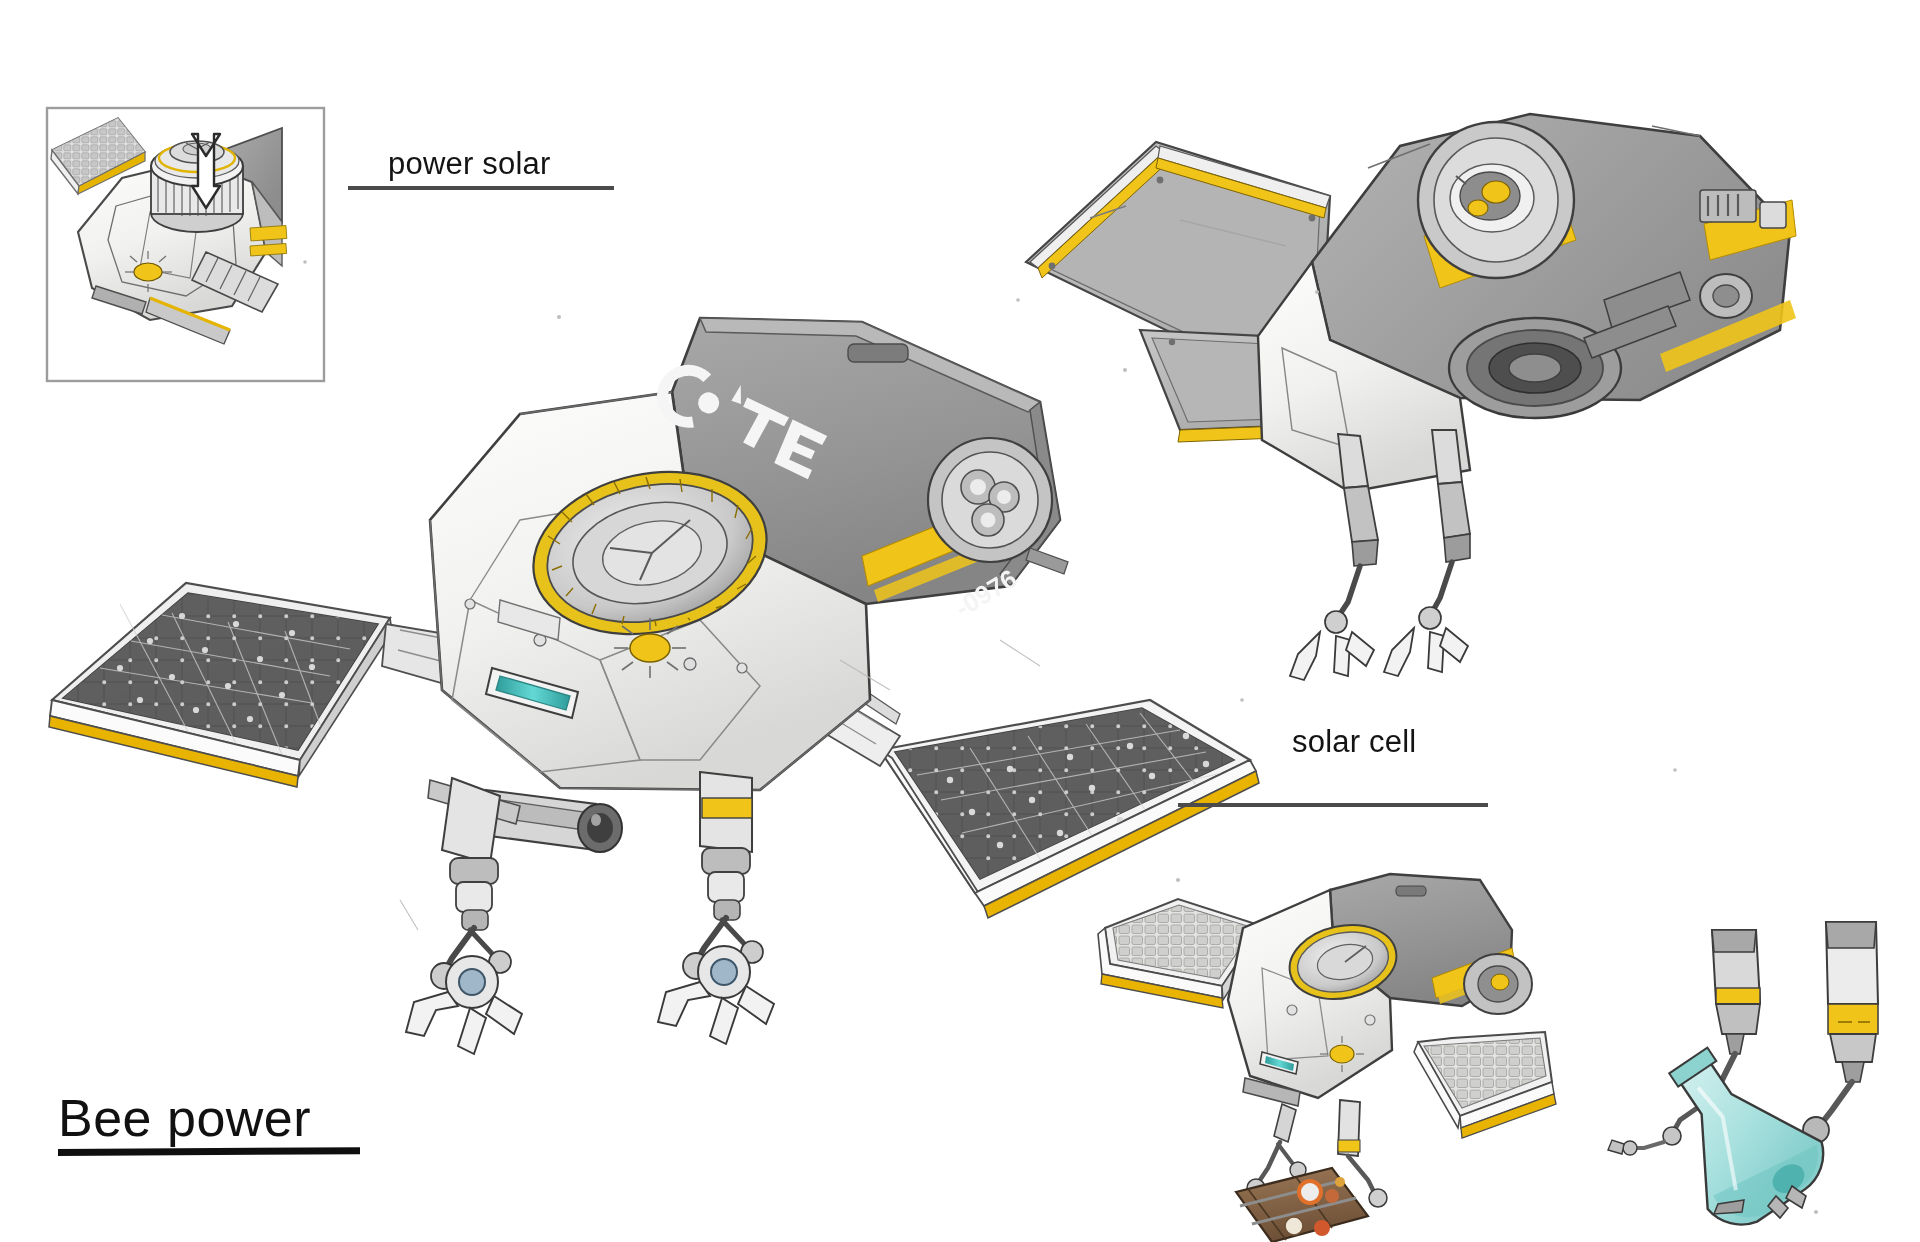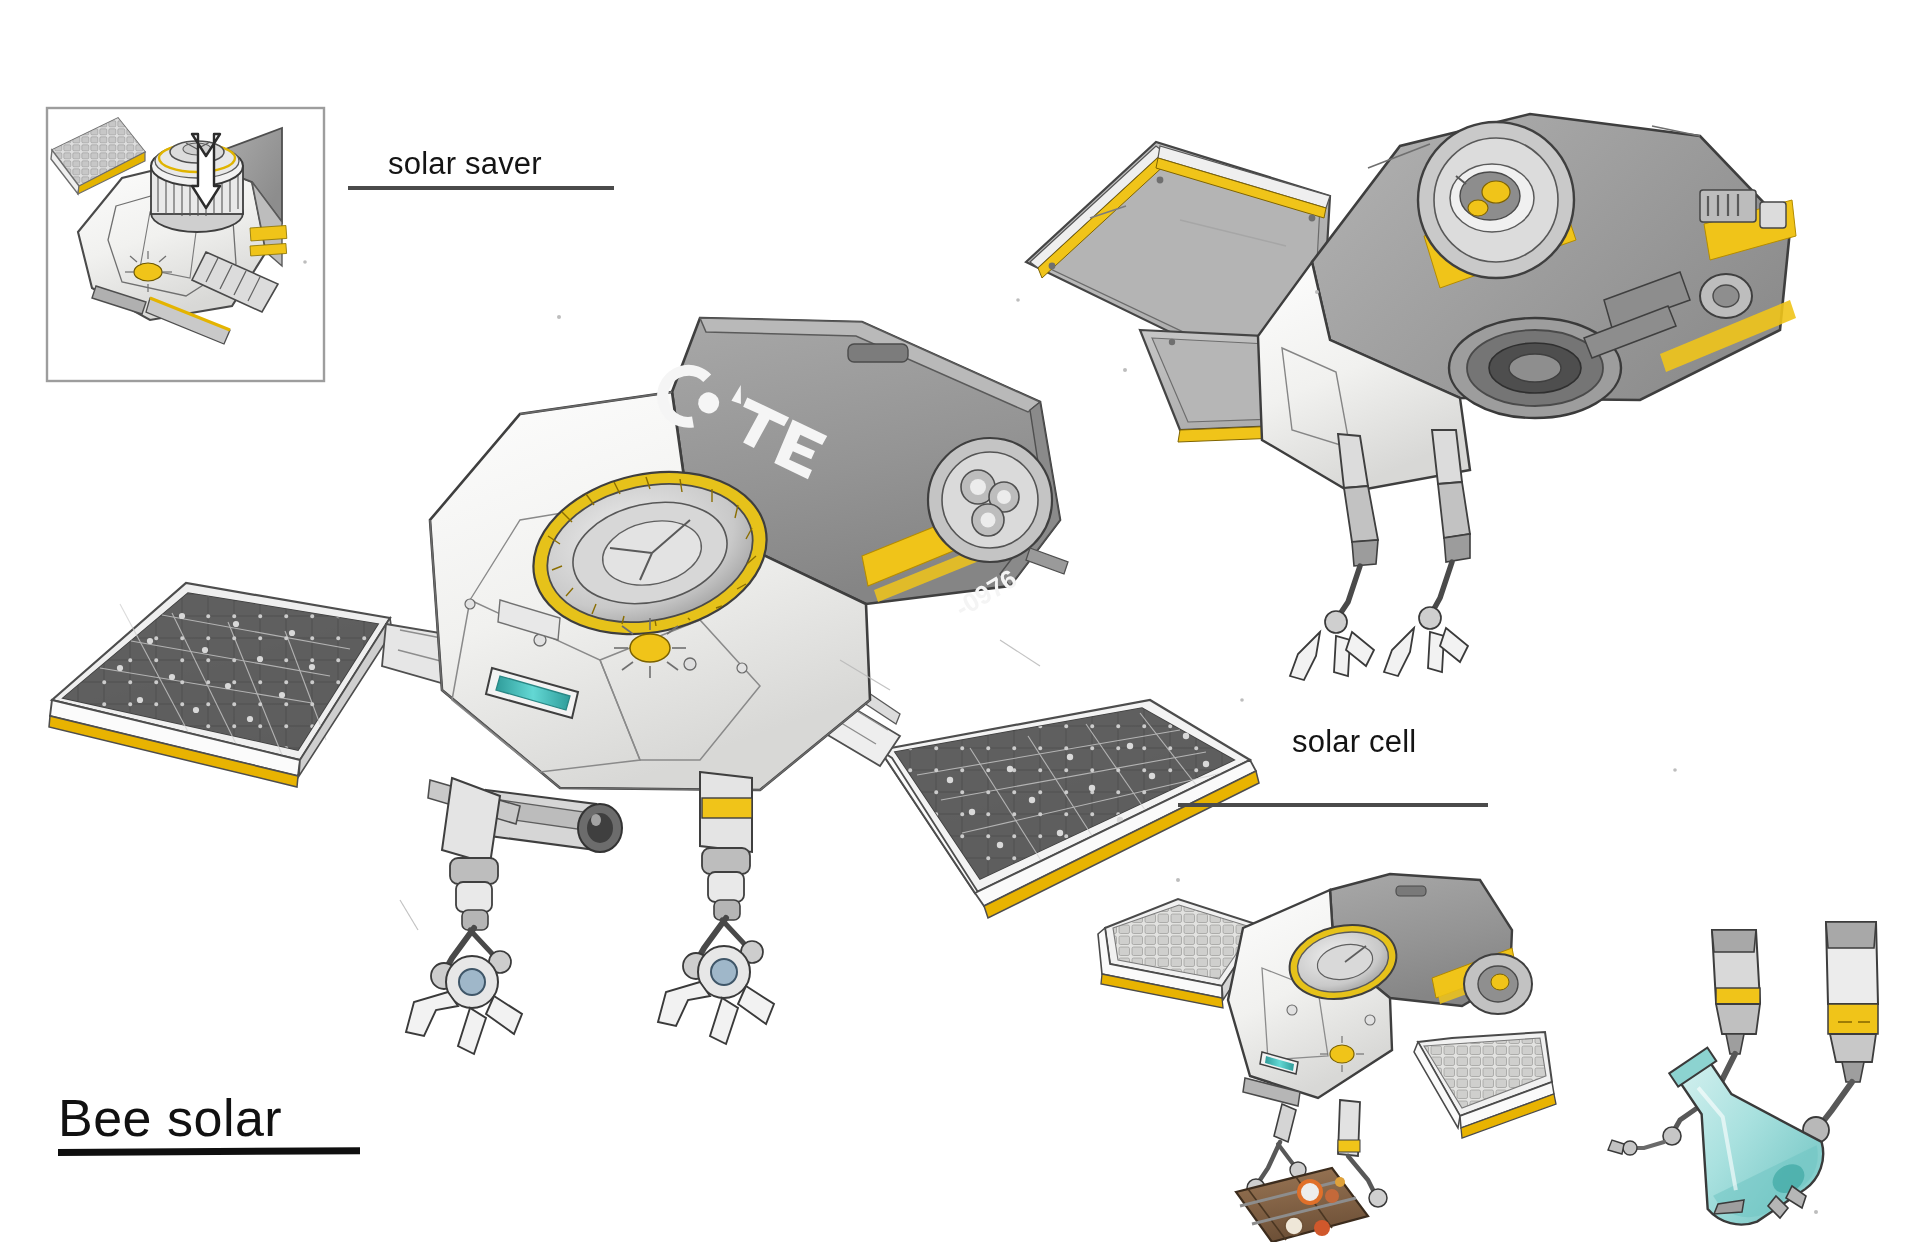--- a/index.html
+++ b/index.html
@@ -655,24 +655,24 @@
         <circle cx="1125" cy="370" r="2"></circle>
       <circle cx="1317" cy="292" r="2"></circle>
         <circle cx="1178" cy="880" r="2"></circle>
         <circle cx="1675" cy="770" r="1.8"></circle>
       <circle cx="1242" cy="700" r="1.8"></circle>
         <circle cx="1018" cy="300" r="1.8"></circle>
         <circle cx="1816" cy="1212" r="2"></circle>
     </g>
   </svg>
 
-  <div class="anno-text" id="lbl-power">solar saver</div>
+  <div class="anno-text" id="lbl-power">power solar</div>
   <div class="anno-rule" id="rule-power"></div>
 
   <div class="anno-text" id="lbl-solar">solar cell</div>
   <div class="anno-rule" id="rule-solar"></div>
 
   <div id="title-block">
-    <div id="title-text">Bee solar</div>
+    <div id="title-text">Bee power</div>
     <div id="title-rule"></div>
   </div>
 
 </div>
 
 </body></html>

